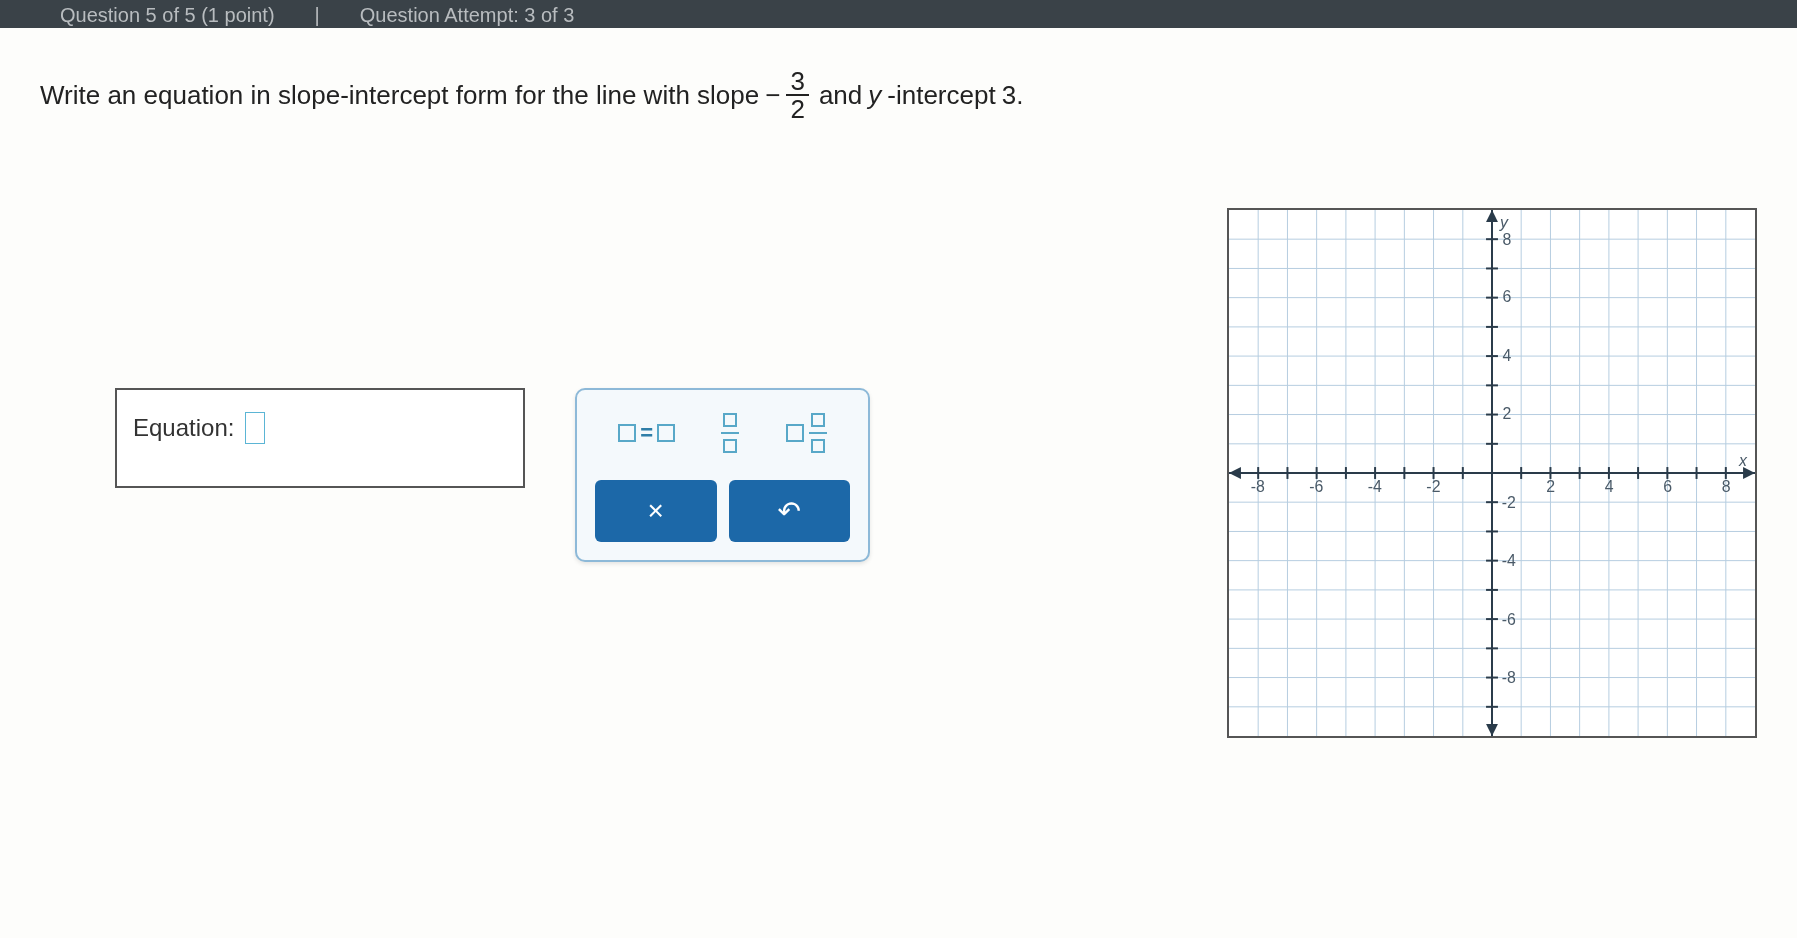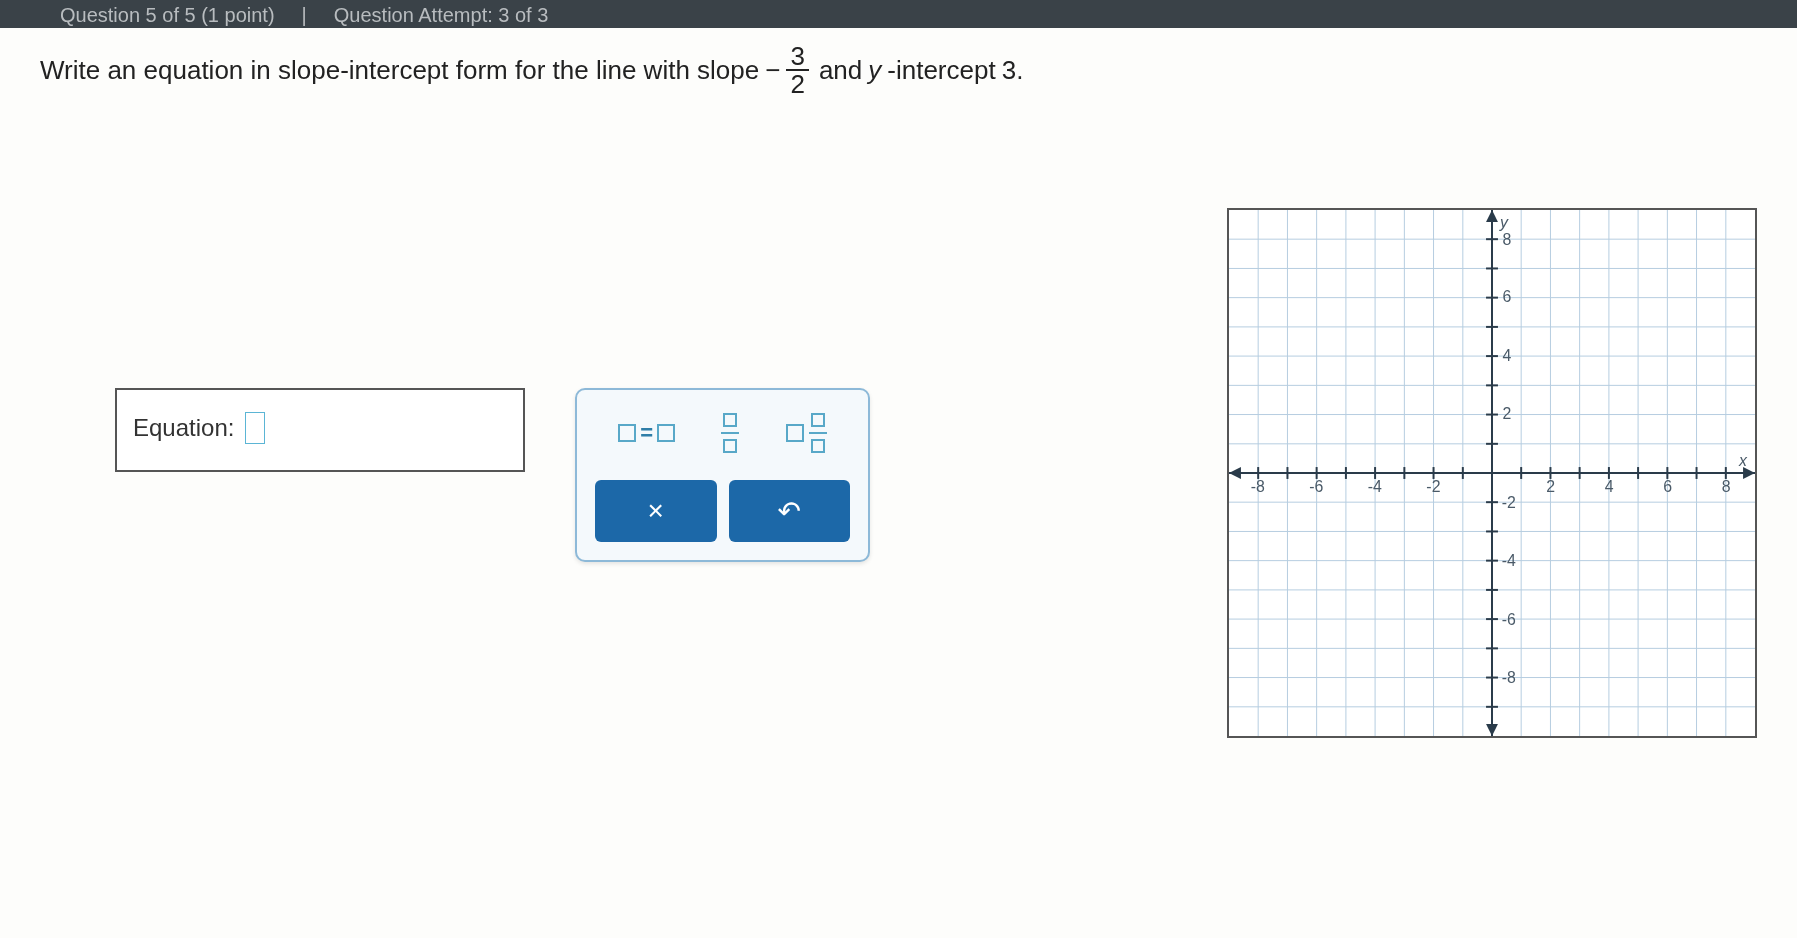--- a/index.html
+++ b/index.html
@@ -10,26 +10,26 @@
     height: 938px;
     overflow: hidden;
   }
   .topbar {
     background: #3a4248;
     color: #b8bcbf;
     padding: 4px 20px 3px 60px;
     font-size: 20px;
     height: 28px;
     display: flex;
-    gap: 19px;
+    gap: 32px;
   }
   .topbar .sep { margin: 0 8px; }
   .content {
     background: #fdfdfb;
-    padding: 15px 40px;
+    padding: 40px 40px;
     height: calc(100% - 28px);
     position: relative;
   }
   .prompt {
     font-size: 26px;
     color: #222;
     display: flex;
     align-items: center;
     flex-wrap: wrap;
     gap: 6px;
@@ -50,21 +50,21 @@
     position: absolute;
     top: 360px;
     left: 115px;
     display: flex;
     gap: 50px;
     align-items: flex-start;
   }
   .equation-box {
     border: 2px solid #555;
     width: 410px;
-    height: 84px;
+    height: 100px;
     padding: 22px 16px;
     background: #fff;
   }
   .equation-box .lbl {
     font-size: 24px;
     color: #333;
     display: inline-block;
     vertical-align: middle;
   }
   .equation-box .field {

